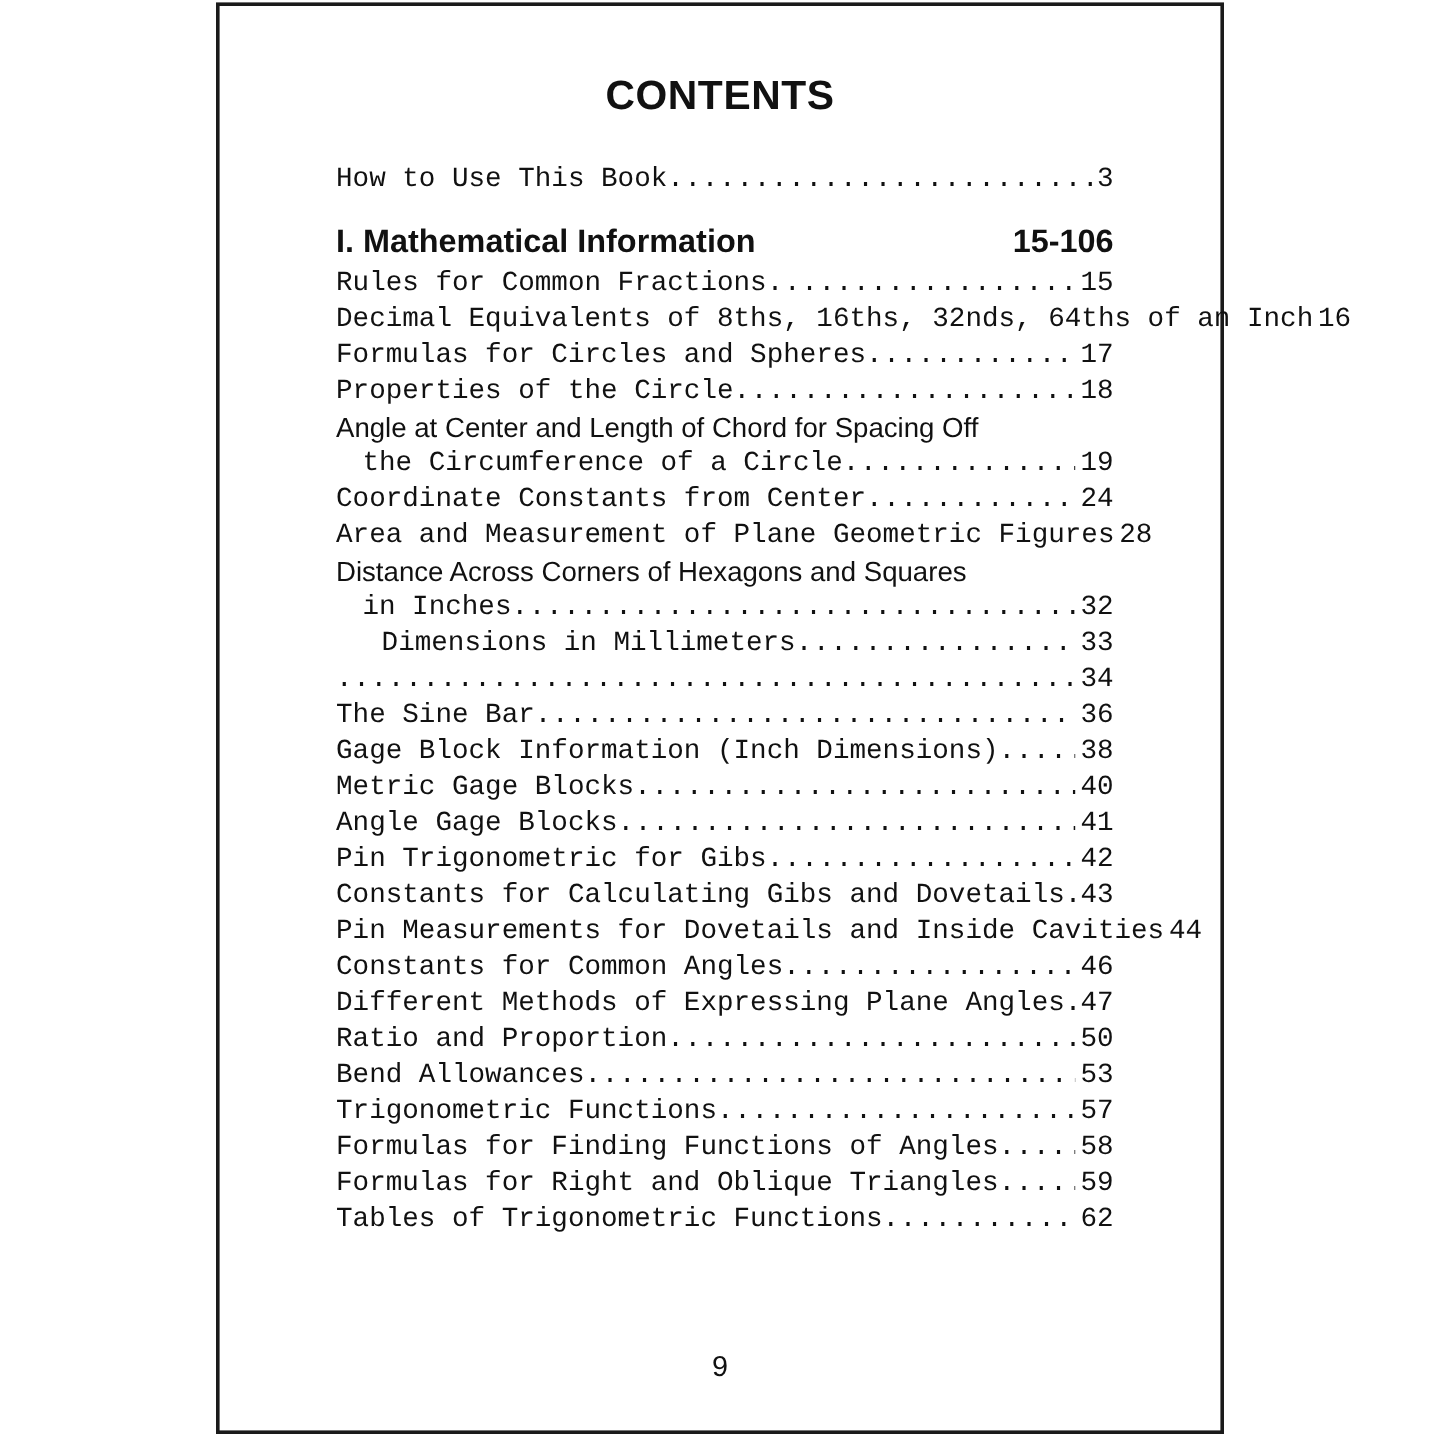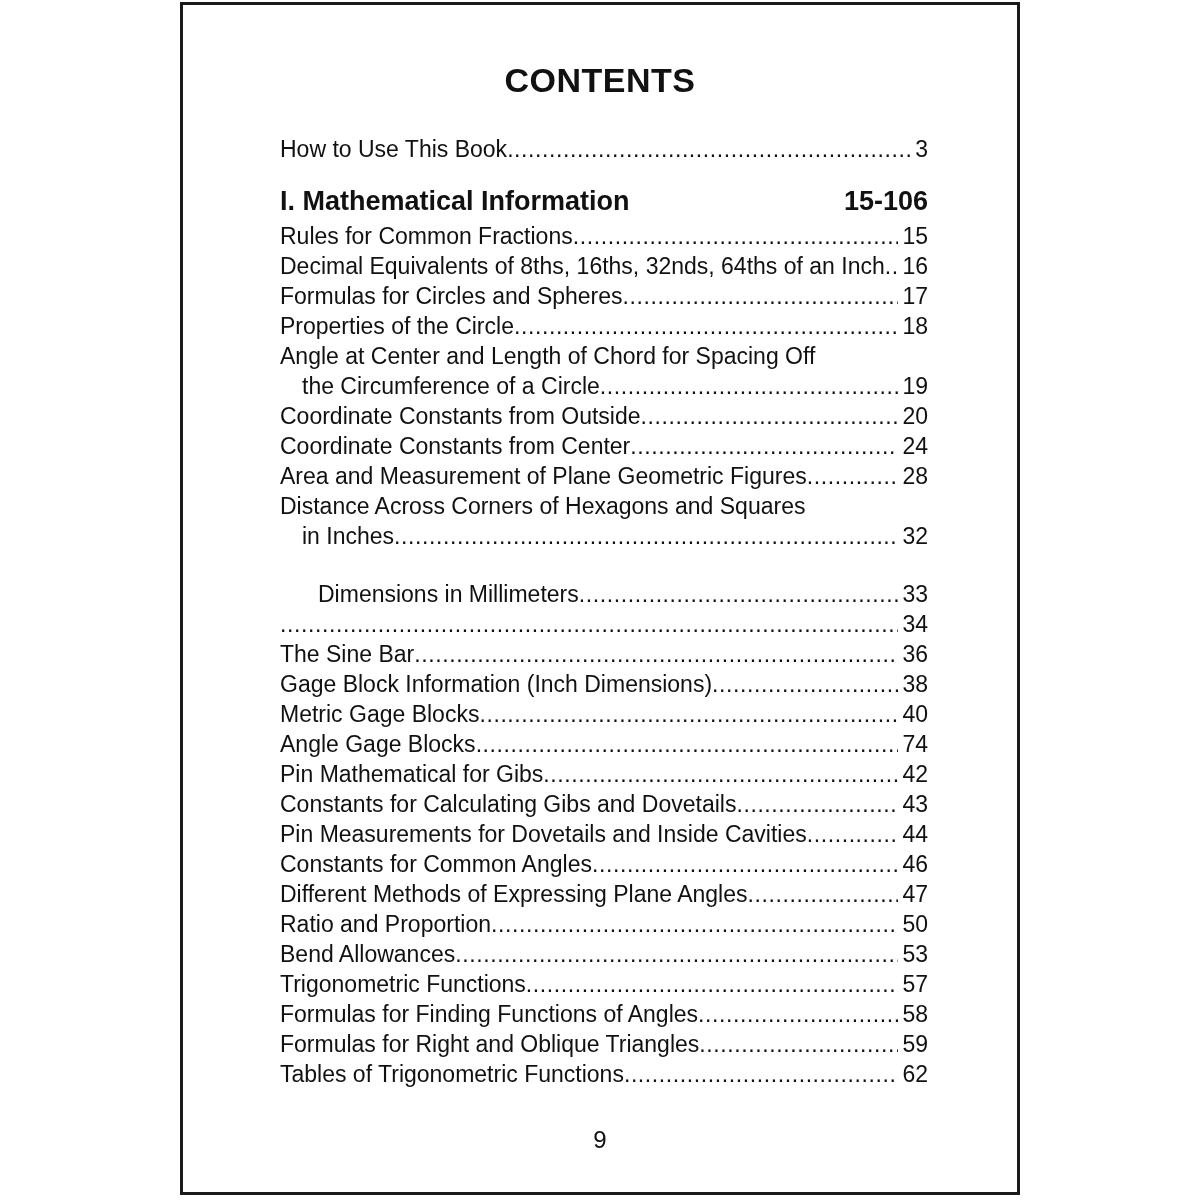--- a/index.html
+++ b/index.html
@@ -54,20 +54,21 @@
     width: 648px; 
   }
 
   
   .toc-entry {
     display: flex;
     align-items: flex-end;
     font-size: 23px;
     line-height: 30px;
     white-space: nowrap;
+    font-family: Liberation Mono, monospace;
   }
   .toc-entry .lbl {
     flex: 0 0 auto;
   }
   .toc-entry .leader {
     flex: 1 1 auto;
     overflow: hidden;
     margin: 0 1px 0 0;
     line-height: 30px;
   }
@@ -84,21 +85,21 @@
   
   .toc-line-plain {
     font-size: 23px;
     line-height: 30px;
     white-space: nowrap;
   }
 
   .indent-1 .lbl,
   .indent-1.toc-line-plain { padding-left: 22px; }
   .indent-2 .lbl,
-  .indent-2.toc-line-plain { padding-left: 38px; margin-top: 28px; }
+  .indent-2.toc-line-plain { padding-left: 38px; }
 
   
   .part-heading {
     display: flex;
     align-items: baseline;
     font-size: 27px;
     font-weight: bold;
     line-height: 34px;
     margin-top: 20px;
     margin-bottom: 3px;
@@ -160,25 +161,20 @@
             <span class="leader"></span>
             <span class="pg">18</span>
           </div>
           <div class="toc-line-plain indent-0"><span>Angle at Center and Length of Chord for Spacing Off</span></div>
           <div class="toc-entry indent-1">
             <span class="lbl">the Circumference of a Circle</span>
             <span class="leader"></span>
             <span class="pg">19</span>
           </div>
           <div class="toc-entry indent-0">
-            <span class="lbl">Coordinate Constants from Outside</span>
-            <span class="leader"></span>
-            <span class="pg">20</span>
-          </div>
-          <div class="toc-entry indent-0">
             <span class="lbl">Coordinate Constants from Center</span>
             <span class="leader"></span>
             <span class="pg">24</span>
           </div>
           <div class="toc-entry indent-0">
             <span class="lbl">Area and Measurement of Plane Geometric Figures</span>
             <span class="leader"></span>
             <span class="pg">28</span>
           </div>
           <div class="toc-line-plain indent-0"><span>Distance Across Corners of Hexagons and Squares</span></div>
@@ -207,24 +203,24 @@
             <span class="pg">38</span>
           </div>
           <div class="toc-entry indent-0">
             <span class="lbl">Metric Gage Blocks</span>
             <span class="leader"></span>
             <span class="pg">40</span>
           </div>
           <div class="toc-entry indent-0">
             <span class="lbl">Angle Gage Blocks</span>
             <span class="leader"></span>
-            <span class="pg">74</span>
-          </div>
-          <div class="toc-entry indent-0">
-            <span class="lbl">Pin Mathematical for Gibs</span>
+            <span class="pg">41</span>
+          </div>
+          <div class="toc-entry indent-0">
+            <span class="lbl">Pin Trigonometric for Gibs</span>
             <span class="leader"></span>
             <span class="pg">42</span>
           </div>
           <div class="toc-entry indent-0">
             <span class="lbl">Constants for Calculating Gibs and Dovetails</span>
             <span class="leader"></span>
             <span class="pg">43</span>
           </div>
           <div class="toc-entry indent-0">
             <span class="lbl">Pin Measurements for Dovetails and Inside Cavities</span>

